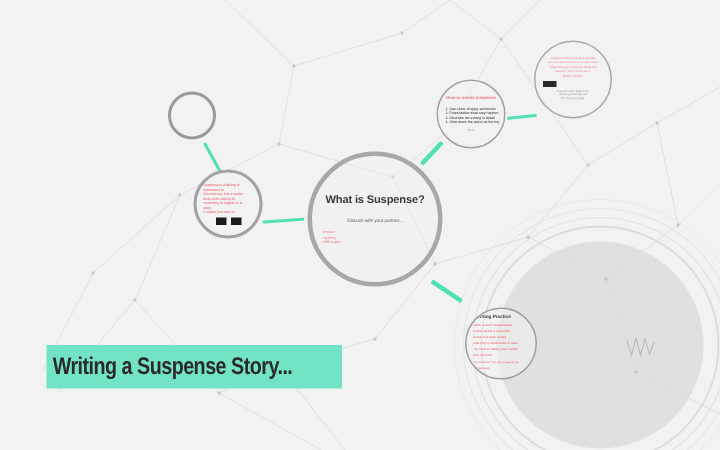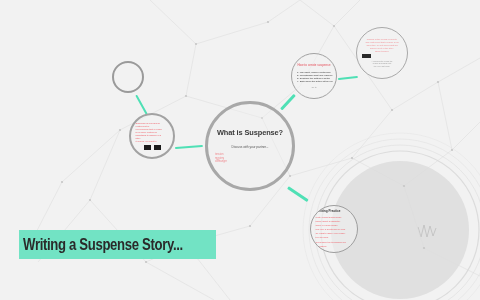--- a/index.html
+++ b/index.html
@@ -197,21 +197,21 @@
   .connector {
     position: absolute;
     background: #4fe0b5;
     transform-origin: 0 50%;
     border-radius: 1px;
   }
 
   
   #title-banner {
     position: absolute;
-    left: 19px;
+    left: 31px;
     top: 230px;
     width: 197px;
     height: 29px;
     background: #72e3c4;
     display: flex;
     align-items: center;
   }
   #title-banner .title-text {
     font-family: "Liberation Sans Narrow", "Liberation Sans", sans-serif;
     font-size: 16px;

